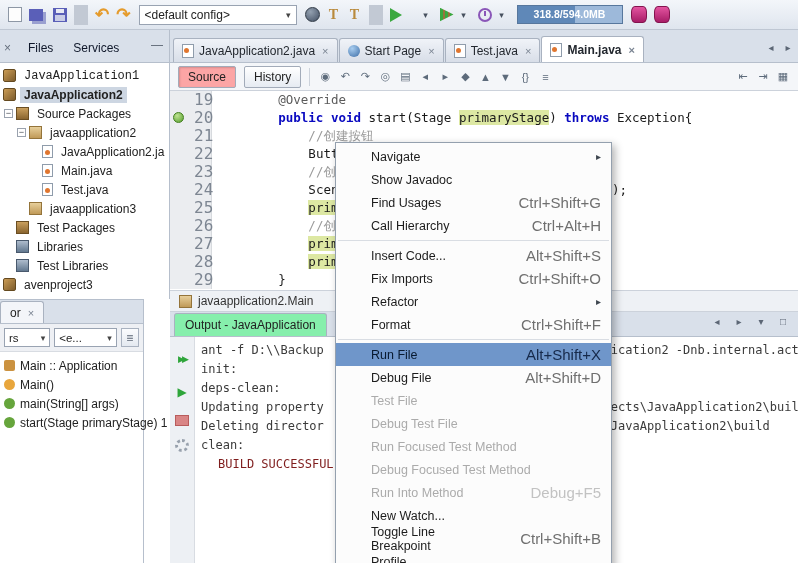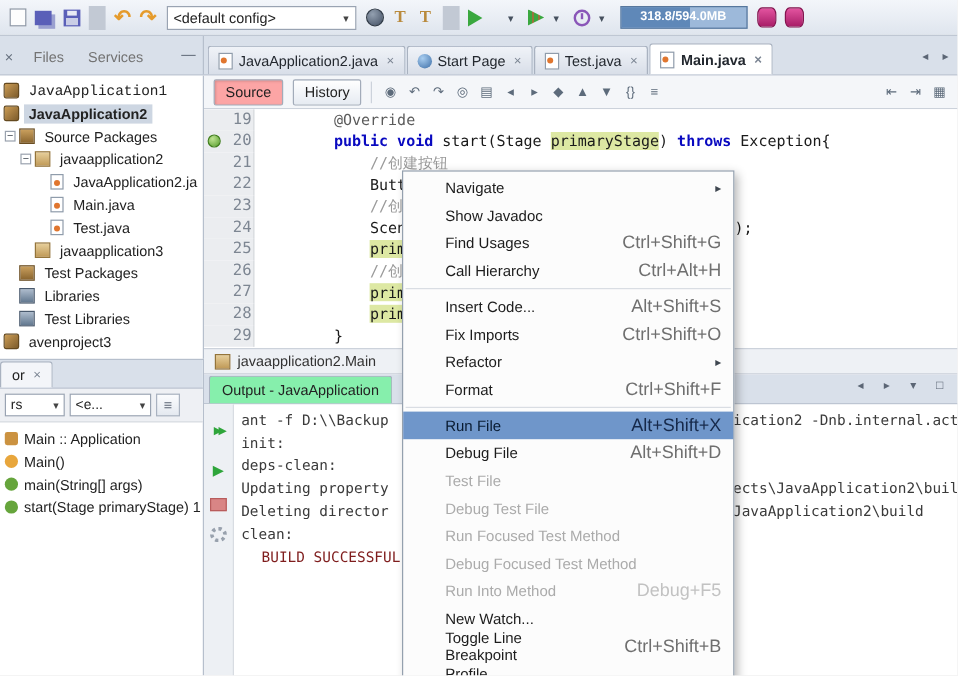--- a/index.html
+++ b/index.html
@@ -37,21 +37,21 @@
   .membar .fill{position:absolute;left:0;top:0;bottom:0;width:55%;background:#5f88b8;}
   .membar .txt{position:absolute;left:0;right:0;top:0;bottom:0;color:#fff;font-size:10.5px;font-weight:bold;
     text-align:center;line-height:16px;}
 
   
   #row2{position:absolute;left:0;top:30px;width:798px;height:33px;background:#d9e0ea;
     border-bottom:1px solid #b6bfcc;box-sizing:border-box;}
   #left-tabs{position:absolute;left:0;top:0;width:170px;height:100%;border-right:1px solid #b6bfcc;
     box-sizing:border-box;display:flex;align-items:center;gap:2px;padding:4px 4px 0 4px;}
   .stub{color:#66707e;margin-right:6px;}
-  .ptab{padding:2px 9px;color:#737373;}
+  .ptab{padding:2px 9px;color:#0f172a;}
   .minbtn{position:absolute;right:6px;top:8px;color:#5a6472;}
   #editor-tabs-list{position:absolute;left:170px;top:0;right:26px;height:100%;display:flex;
     align-items:flex-end;padding-left:3px;overflow:hidden;}
   .etab{height:24px;display:flex;align-items:center;gap:5px;padding:0 8px;margin-right:1px;
     background:linear-gradient(#f0f3f8,#d8dee8);border:1px solid #a9b2c0;border-bottom:none;
     border-radius:3px 3px 0 0;box-sizing:border-box;color:#23282f;white-space:nowrap;}
   .etab.active{background:#fff;height:26px;font-weight:bold;}
   .etab .close,.nav-tab .close{color:#7a8492;font-size:11px;margin-left:2px;}
   .jicon{width:10px;height:12px;background:#fff;border:1px solid #8f9cab;position:relative;flex:none;}
   .jicon::after{content:"";position:absolute;left:1px;top:3px;width:5px;height:5px;border-radius:50%;background:#e0762f;}
@@ -70,21 +70,21 @@
   .ti-pkgroot{background:linear-gradient(#caa05e,#8a652f);border:1px solid #6b4e22;}
   .ti-pkg{background:linear-gradient(#e7cf9b,#c09a58);border:1px solid #94743a;}
   .ti-java{width:11px;height:13px;background:#fff;border:1px solid #8f9cab;position:relative;}
   .ti-java::after{content:"";position:absolute;left:2px;top:4px;width:5px;height:5px;border-radius:50%;background:#e0762f;}
   .ti-lib{background:linear-gradient(#aebccd,#62788f);border:1px solid #49596d;}
   .trow .lbl{padding:1px 4px;}
   .lbl.sel{background:#cdd6e2;}
   .lbl.b{font-weight:bold;}
 
   
-  #nav-panel{position:absolute;left:0;top:299px;width:170px;bottom:0;background:#fff;
+  #nav-panel{position:absolute;left:0;top:299px;width:144px;bottom:0;background:#fff;
     border-right:1px solid #b6bfcc;border-top:1px solid #b6bfcc;box-sizing:border-box;}
   #nav-tabrow{height:23px;background:#d9e0ea;border-bottom:1px solid #b6bfcc;display:flex;align-items:flex-end;}
   .nav-tab{height:21px;background:#f3f5f9;border:1px solid #a9b2c0;border-bottom:none;border-radius:3px 3px 0 0;
     display:flex;align-items:center;gap:5px;padding:0 9px;}
   #nav-filters{height:27px;display:flex;align-items:center;gap:4px;padding:0 4px;background:#eef0f4;
     border-bottom:1px solid #d8dce2;}
   .nav-select{height:19px;background:#fff;border:1px solid #99a3b2;display:flex;align-items:center;
     justify-content:space-between;padding:0 4px;box-sizing:border-box;font-size:11.5px;}
   .nav-select.w1{width:50px;}
   .nav-select.w2{width:68px;}
@@ -105,21 +105,21 @@
     background:linear-gradient(#ffffff,#e6ebf2);border-radius:2px;}
   .src-btn.pressed{background:#fca5a5;box-shadow:inset 1px 1px 2px rgba(0,0,0,.15);}
   .vsep{width:1px;height:18px;background:#ccd2db;}
   #editor-toolbar-icons{display:flex;gap:6px;}
   #editor-toolbar-icons-right{display:flex;gap:6px;margin-left:auto;}
   #editor-toolbar .tbi{color:#5d6b7b;font-size:11px;}
 
   #code{position:absolute;left:170px;top:91px;right:0;height:199px;background:#fff;overflow:hidden;}
   .crow{display:flex;height:18px;line-height:18px;font-family:"DejaVu Sans Mono",monospace;font-size:12.5px;}
   .gut{flex:none;width:42px;background:#ebedf0;border-right:1px solid #d7dade;color:#7d8692;
-    text-align:right;padding-right:7px;box-sizing:border-box;font-size:13px;position:relative;padding-left:24px;}
+    text-align:right;padding-right:7px;box-sizing:border-box;font-size:16px;position:relative;padding-left:24px;}
   .hint{position:absolute;left:3px;top:3px;width:11px;height:11px;border-radius:50%;box-sizing:border-box;
     background:radial-gradient(circle at 35% 30%,#bfe392,#569e2d);border:1px solid #417f1d;}
   .ctext{white-space:pre;color:#1a1a1a;}
   .tok.kw{color:#0909c0;font-weight:bold;}
   .tok.cmt{color:#9a9a9a;}
   .tok.ann{color:#5b5b5b;}
   .tok.occ{background:#dde8a3;}
 
   #breadcrumb{position:absolute;left:170px;top:290px;right:0;height:22px;background:#eef1f5;
     border-top:1px solid #ccd2db;border-bottom:1px solid #ccd2db;display:flex;align-items:center;gap:6px;

